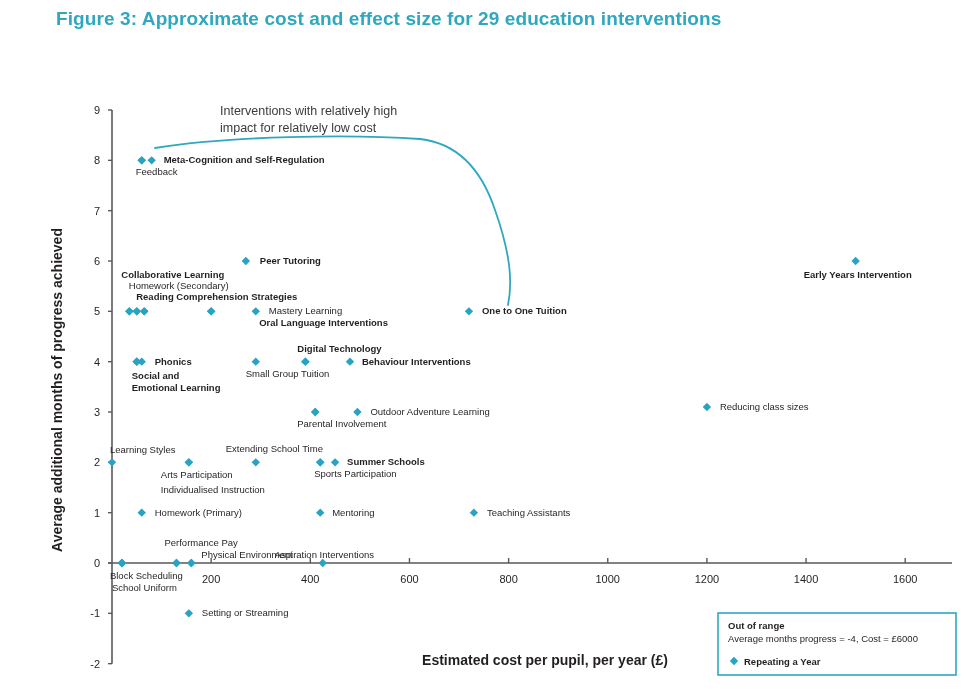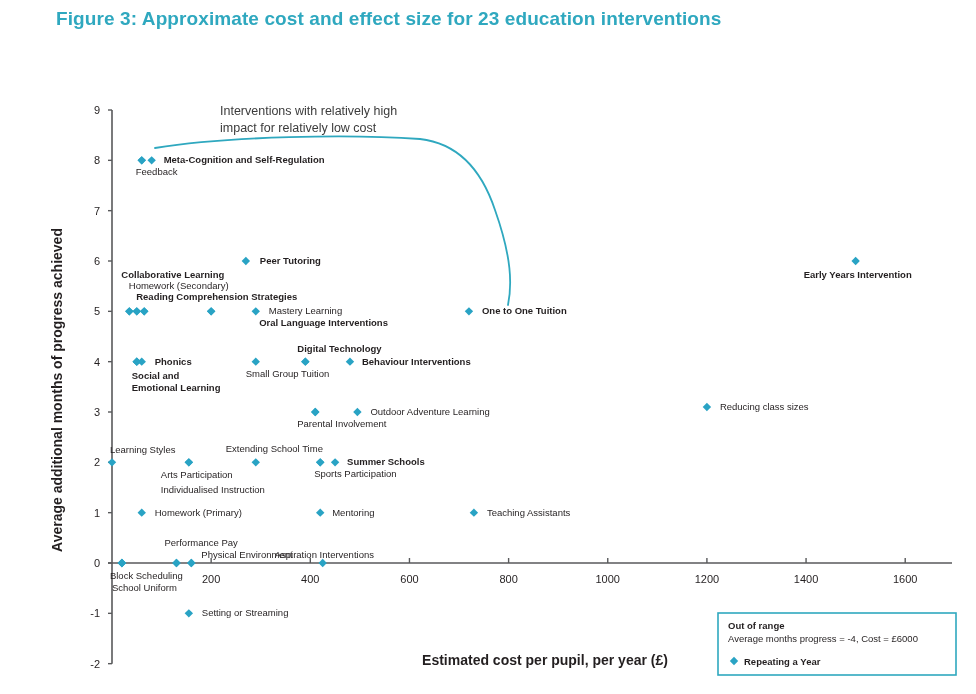--- a/index.html
+++ b/index.html
@@ -25,21 +25,21 @@
   .legend-sub{font-size:9.5px;fill:#231f20;font-family:"Liberation Sans",sans-serif;}
   .legend-item{font-size:9.5px;font-weight:bold;fill:#231f20;font-family:"Liberation Sans",sans-serif;}
   .axis-line{stroke:#58595b;stroke-width:1.6;}
   .tick-mark{stroke:#58595b;stroke-width:1.4;}
   .marker{fill:#29a3c4;}
   .swoosh{fill:none;stroke:#2fa8bf;stroke-width:1.8;stroke-linecap:round;}
 </style>
 </head>
 <body>
 
-<div id="figure-title">Figure 3: Approximate cost and effect size for 23 education interventions</div>
+<div id="figure-title">Figure 3: Approximate cost and effect size for 29 education interventions</div>
 
 <div id="plot-area">
   <svg id="chart-svg" width="976" height="694">
     <g id="axes-group">
         <line x1="112" y1="110" x2="112" y2="663.6666666666666" class="axis-line"></line>
         <line x1="108" y1="563" x2="952" y2="563" class="axis-line"></line>
         <line x1="108" y1="663.6666666666666" x2="112" y2="663.6666666666666" class="tick-mark"></line>
         <text x="100" y="667.6666666666666" class="tick-label" text-anchor="end">-2</text>
         <line x1="108" y1="613.3333333333334" x2="112" y2="613.3333333333334" class="tick-mark"></line>
         <text x="100" y="617.3333333333334" class="tick-label" text-anchor="end">-1</text>

